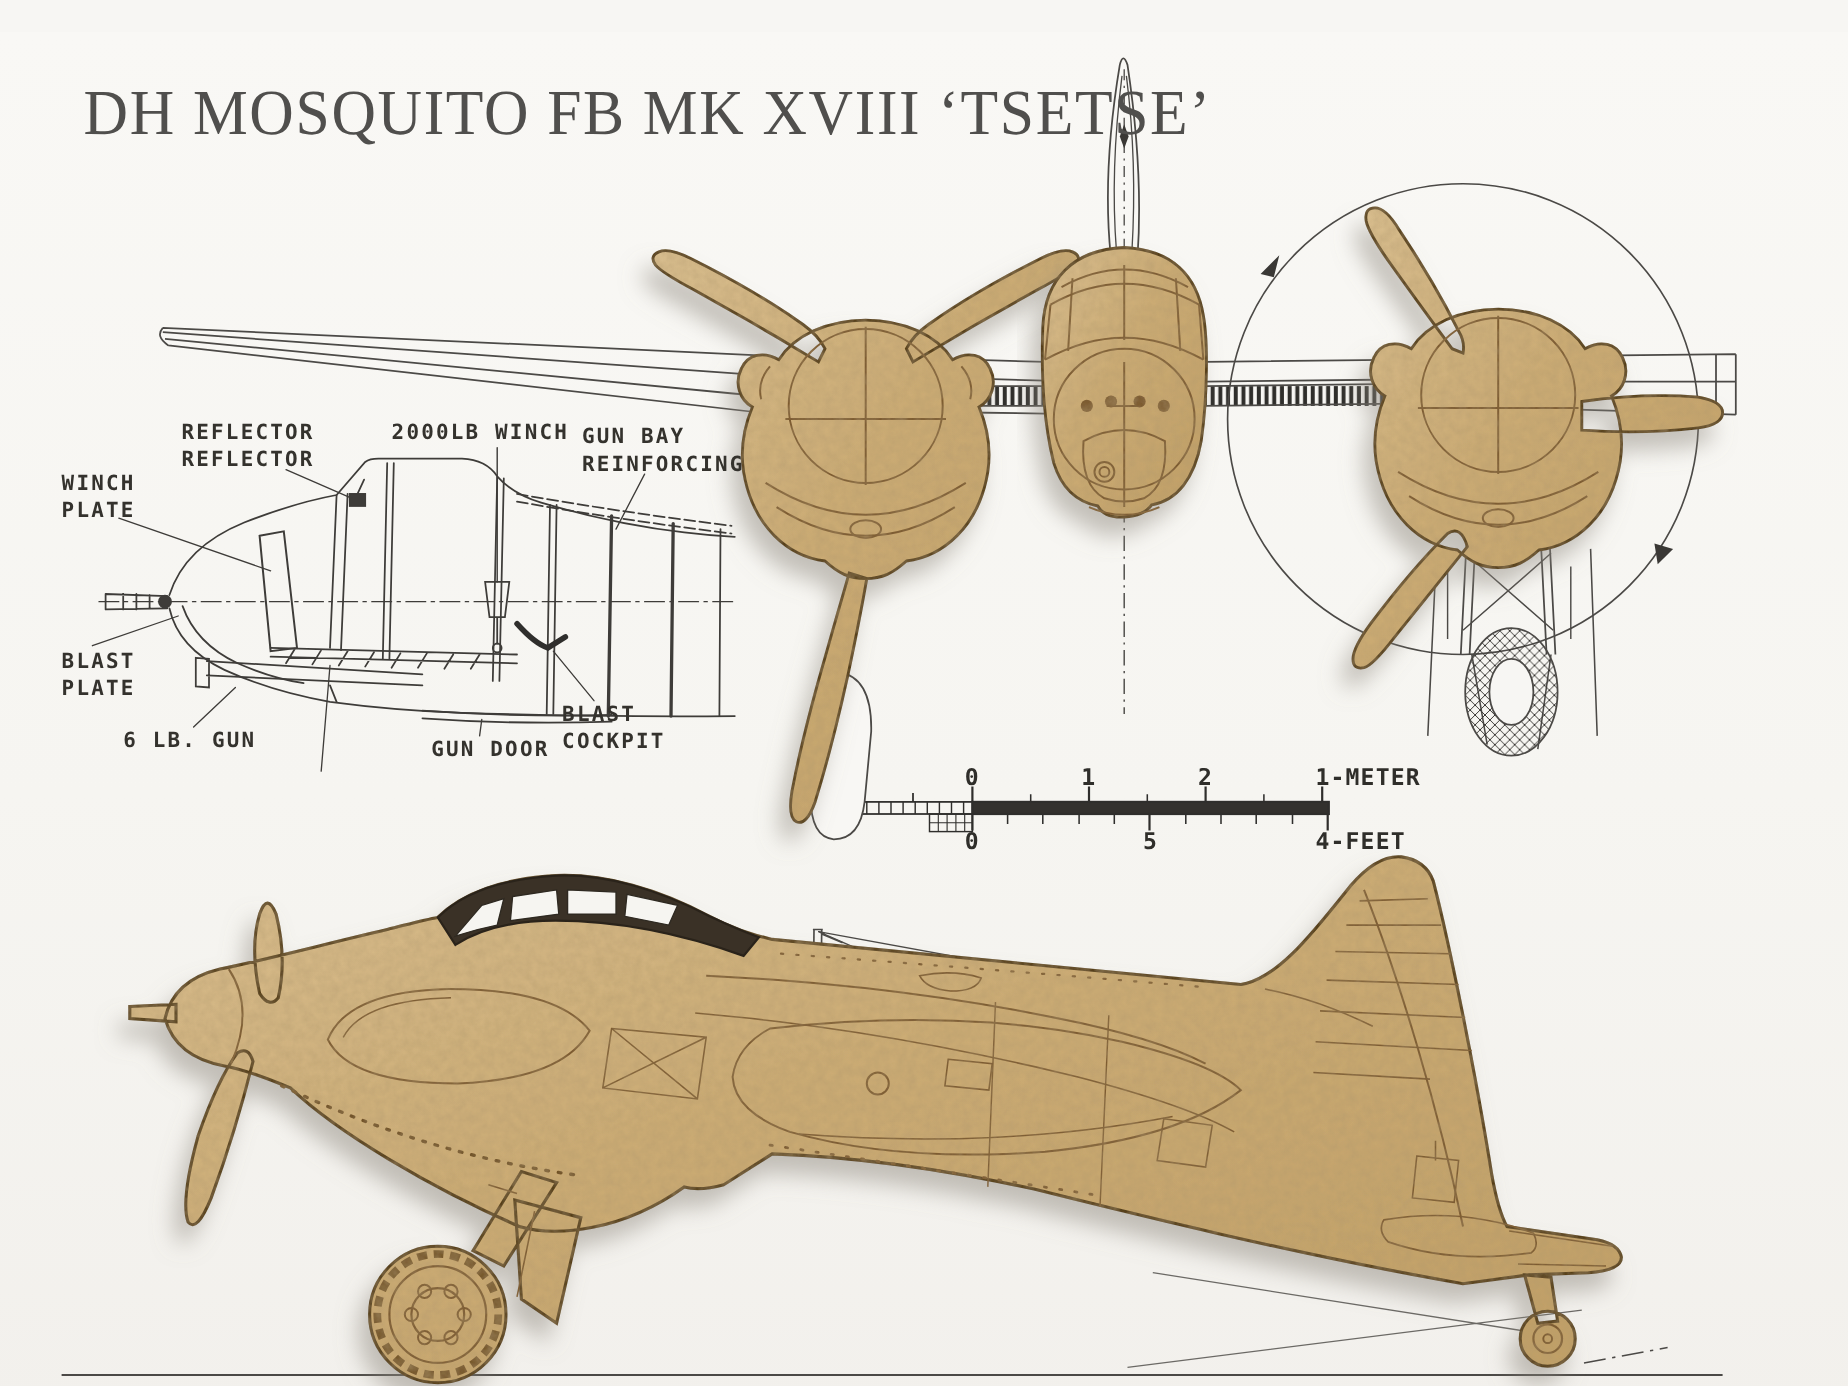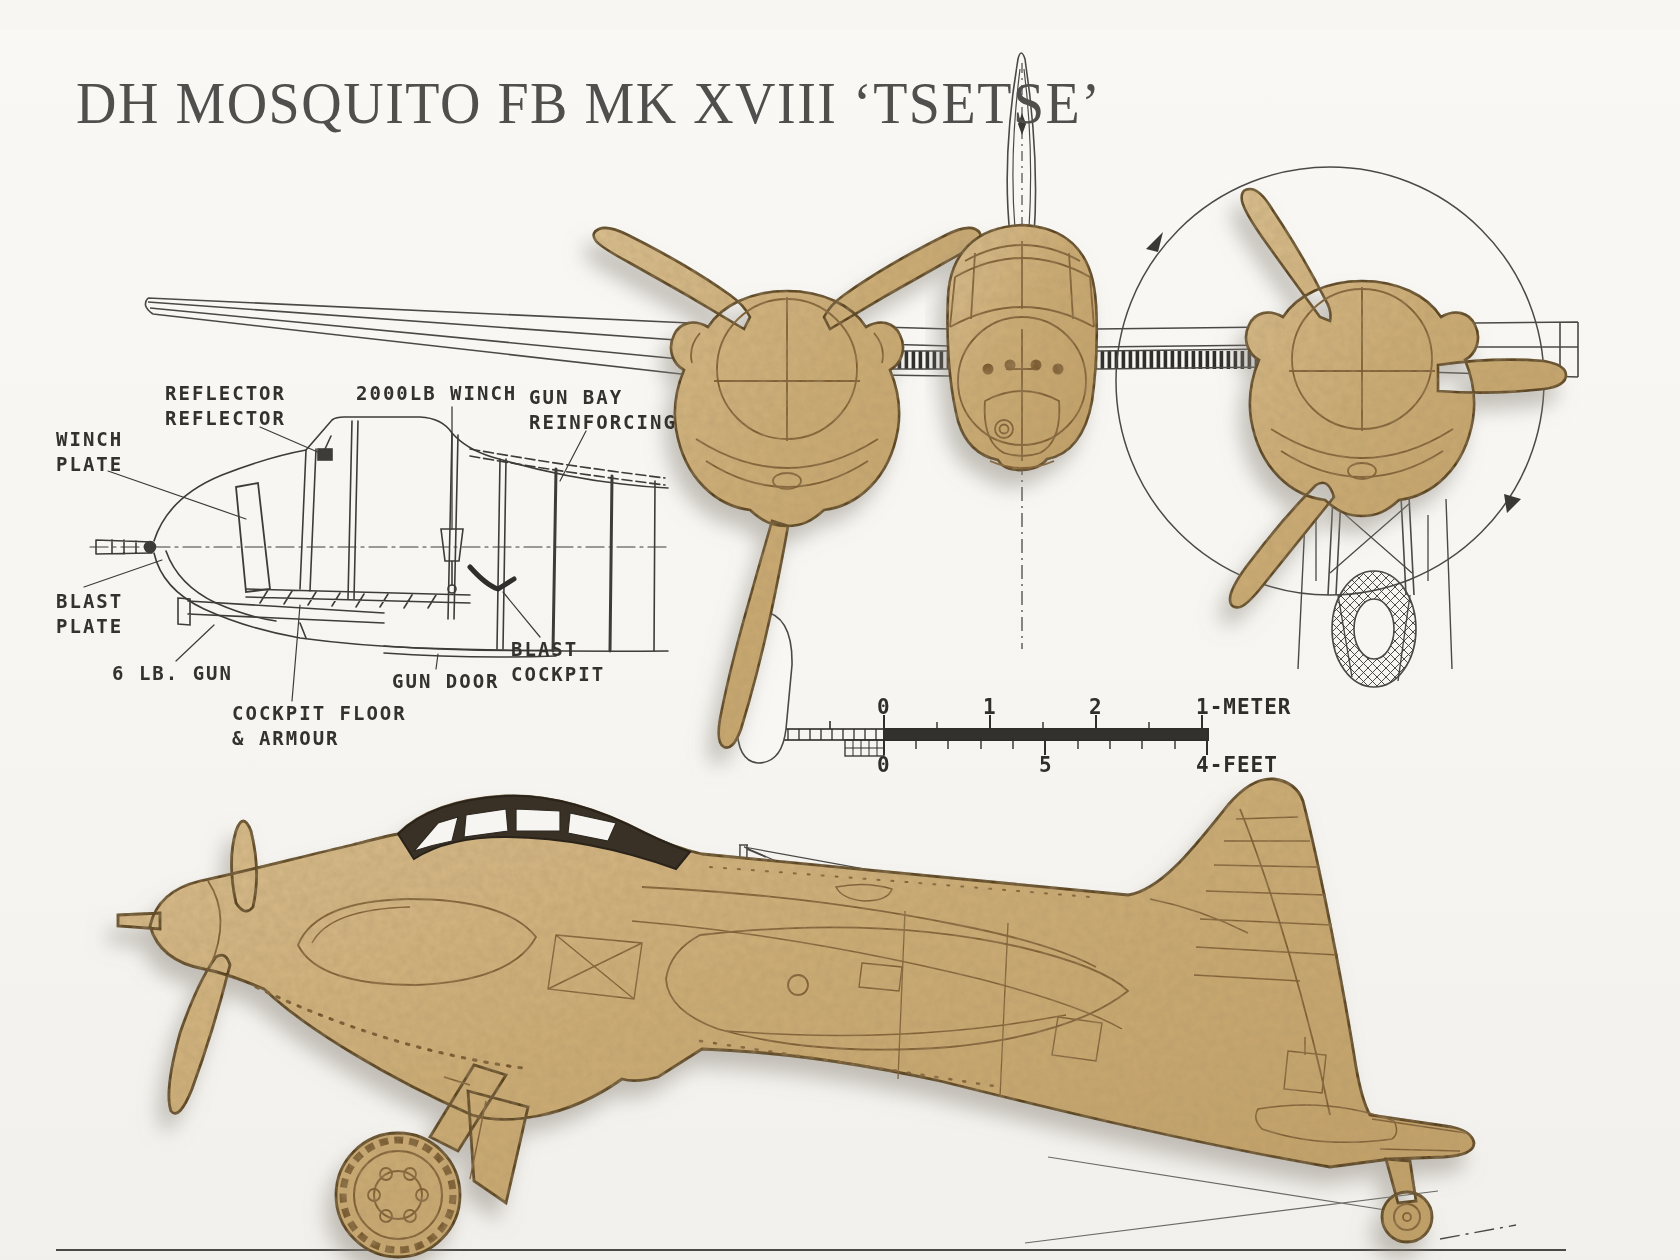--- a/index.html
+++ b/index.html
@@ -308,24 +308,20 @@
   <div class="lbl" style="left:112px;top:632px">
     <div>6 LB. GUN</div>
   </div>
   <div class="lbl" style="left:392px;top:640px">
     <div>GUN DOOR</div>
   </div>
   <div class="lbl" style="left:511px;top:608px">
     <div>BLAST</div>
     <div>COCKPIT</div>
   </div>
-  <div class="lbl" style="left:232px;top:672px">
-    <div>COCKPIT FLOOR</div>
-    <div>&amp; ARMOUR</div>
-  </div>
 
   <div>
     <div class="scl" style="left:877px;top:666px">0</div>
     <div class="scl" style="left:983px;top:666px">1</div>
     <div class="scl" style="left:1089px;top:666px">2</div>
     <div class="scl" style="left:1196px;top:666px">1-METER</div>
     <div class="scl" style="left:877px;top:724px">0</div>
     <div class="scl" style="left:1039px;top:724px">5</div>
     <div class="scl" style="left:1196px;top:724px">4-FEET</div>
   </div>

